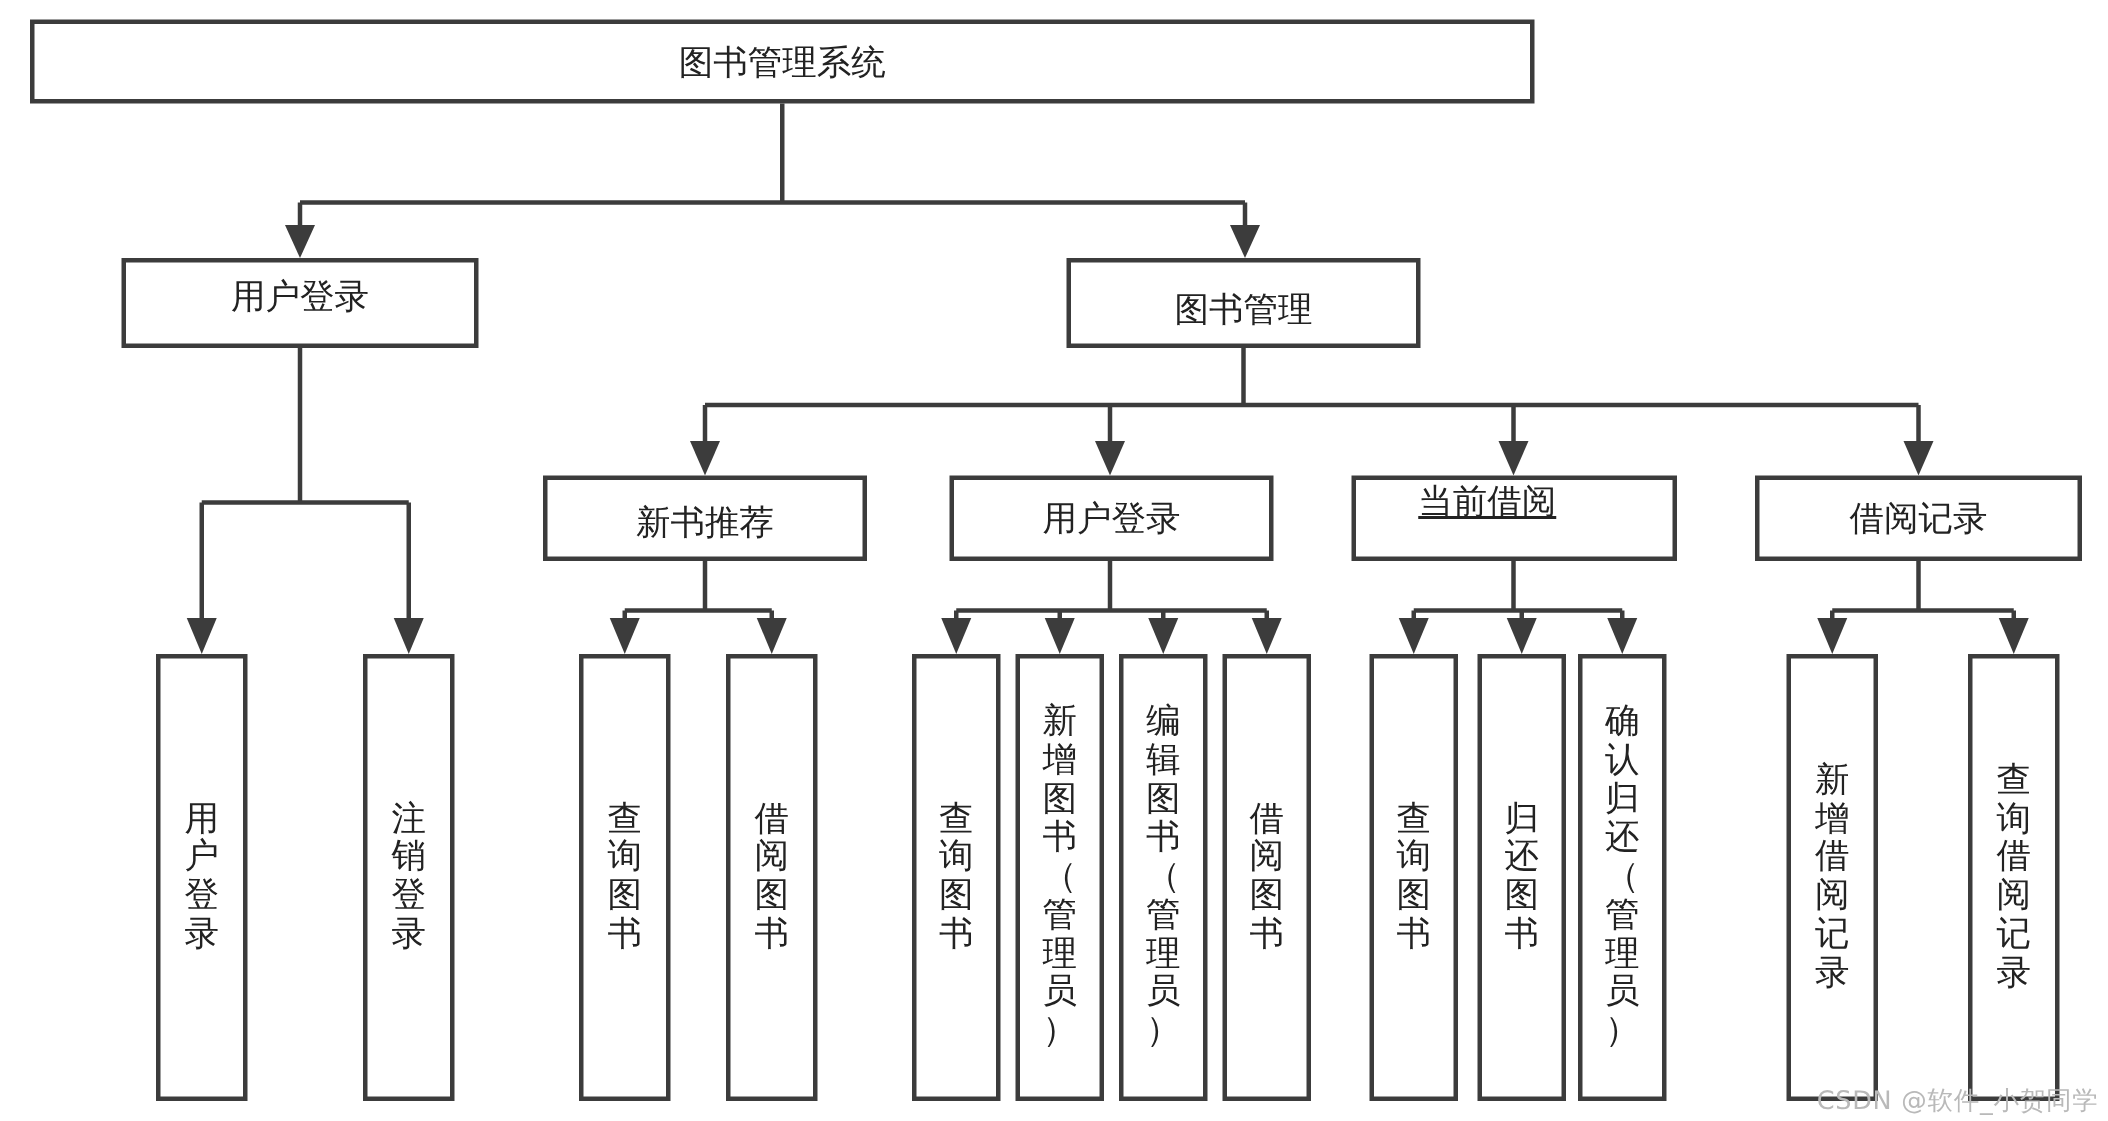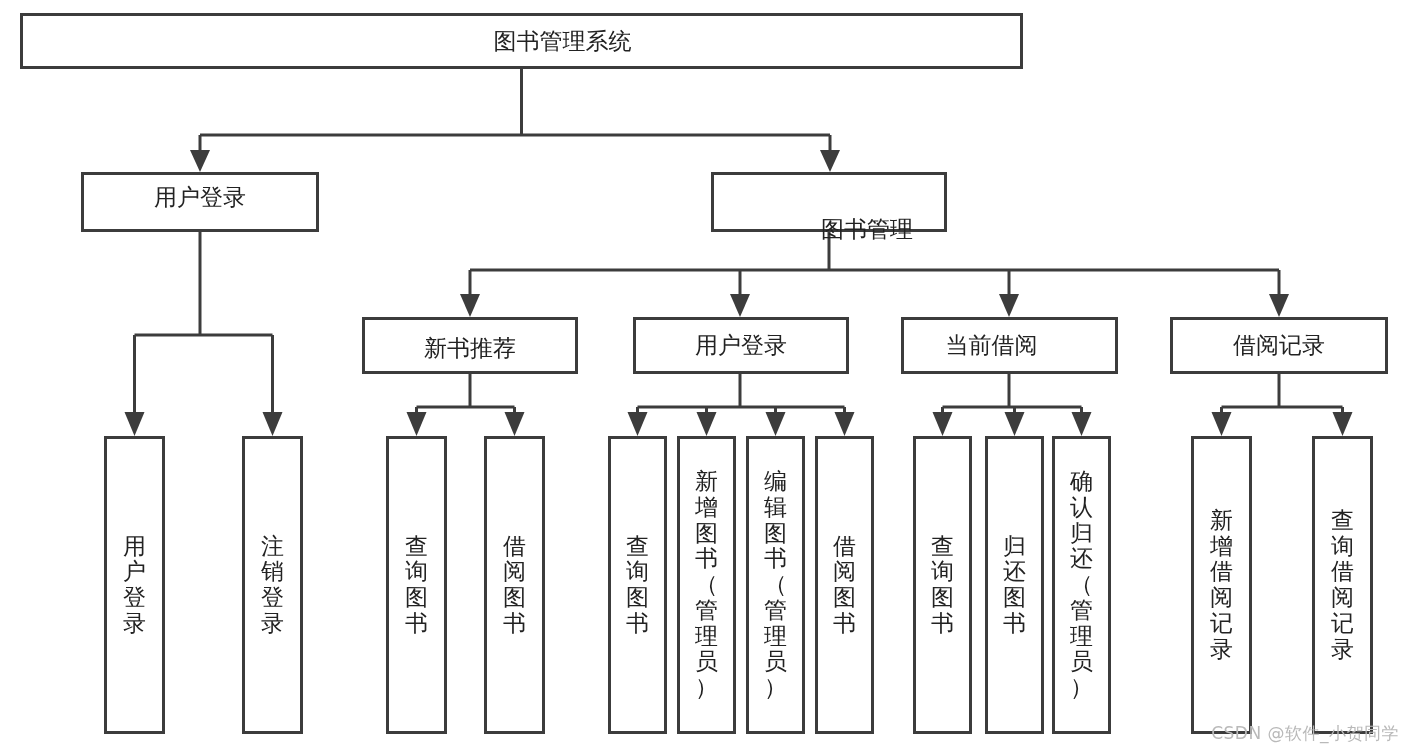--- a/index.html
+++ b/index.html
@@ -185,28 +185,28 @@
 
       <rect class="node-box" x="914.5" y="437.5" width="56" height="295"></rect>
       <rect class="node-box" x="986.5" y="437.5" width="56" height="295"></rect>
       <rect class="node-box" x="1053.5" y="437.5" width="56" height="295"></rect>
 
       <rect class="node-box" x="1192.5" y="437.5" width="58" height="295"></rect>
       <rect class="node-box" x="1313.5" y="437.5" width="58" height="295"></rect>
     </g>
   </svg>
 
-  <div class="hlabel-wrap" style="left:20px; top:13px; width:1003px; height:56px;padding-left:41px;">图书管理系统</div>
+  <div class="hlabel-wrap" style="left:20px; top:13px; width:1003px; height:56px;">图书管理系统</div>
 
   <div class="hlabel-wrap" style="left:81px; top:172px; width:238px; height:51px;">用户登录</div>
-  <div class="hlabel-wrap" style="left:749px; top:172px; width:236px; height:68px;margin-top:23px;">图书管理</div>
+  <div class="hlabel-wrap" style="left:711px; top:172px; width:236px; height:68px;">图书管理</div>
 
   <div class="hlabel-wrap" style="left:362px; top:325px; width:216px; height:46px;">新书推荐</div>
   <div class="hlabel-wrap" style="left:633px; top:317px; width:216px; height:57px;">用户登录</div>
-  <div class="hlabel-wrap" style="left:901px; top:317px; width:181px; height:57px;">当前借阅</div>
+  <div class="hlabel-wrap" style="left:901px; top:306px; width:181px; height:57px;text-decoration:underline;">当前借阅</div>
   <div class="hlabel-wrap" style="left:1170px; top:317px; width:218px; height:57px;border-radius:26px;">借阅记录</div>
 
   <div class="vlabel-wrap" style="left:104px; top:436px; width:61px; height:298px;">
       <span>用</span>
       <span>户</span>
       <span>登</span>
       <span>录</span>
     </div>
   <div class="vlabel-wrap" style="left:242px; top:436px; width:61px; height:298px;">
       <span>注</span>

